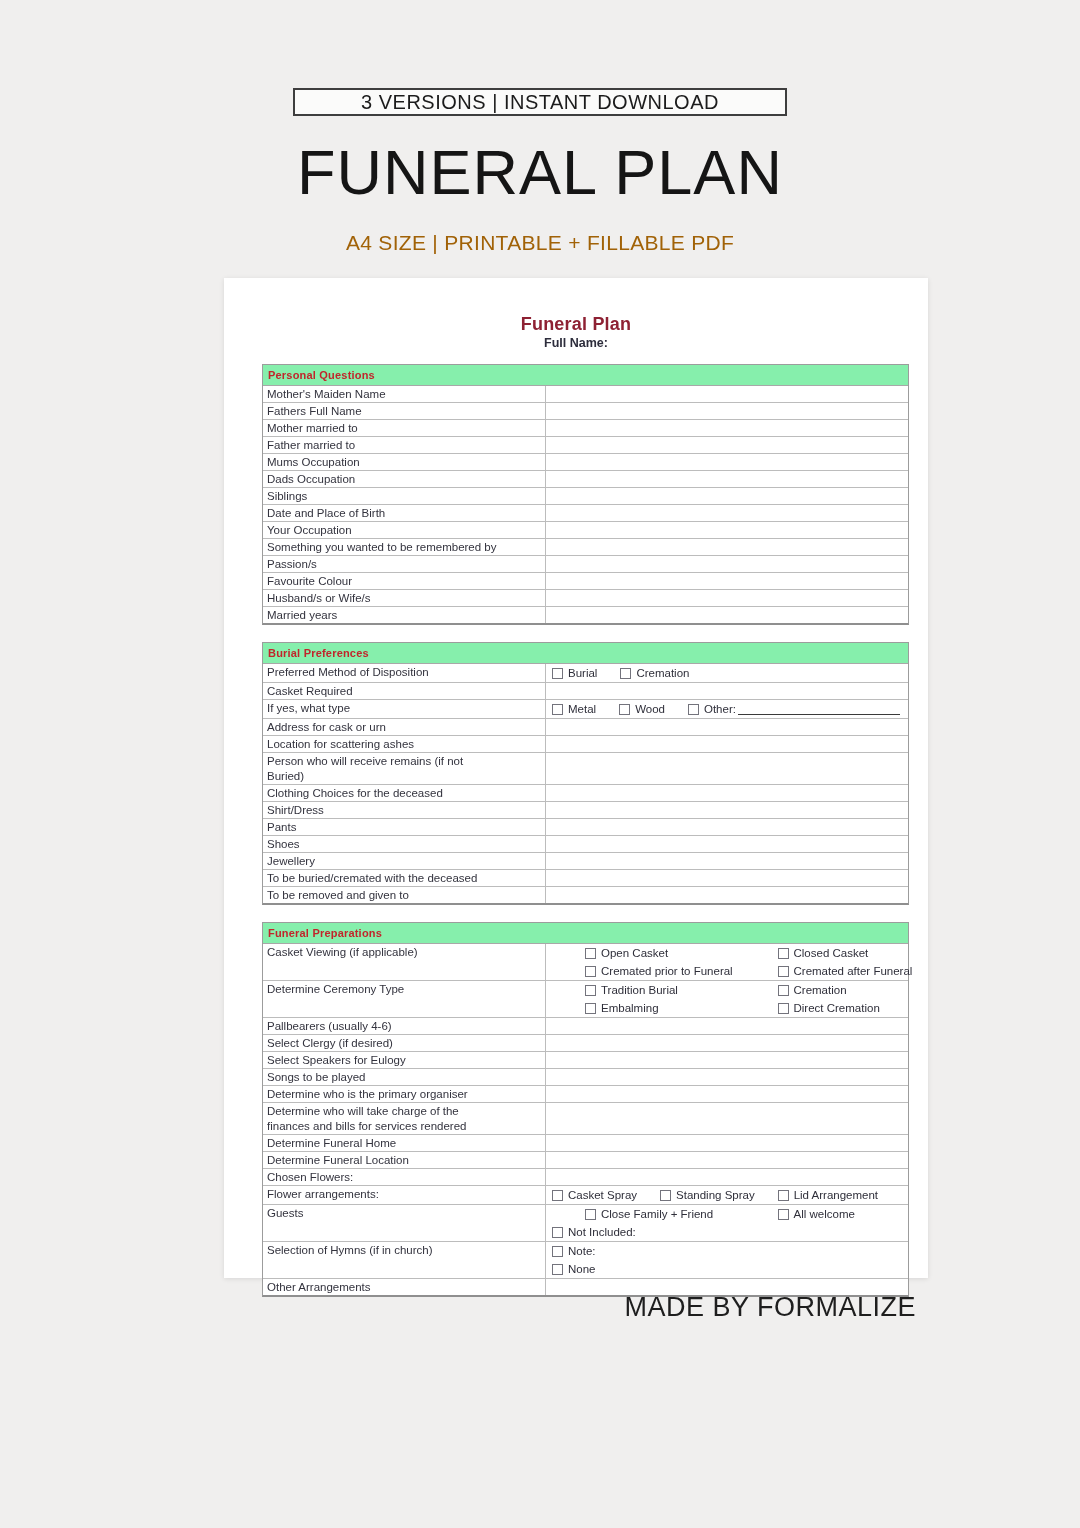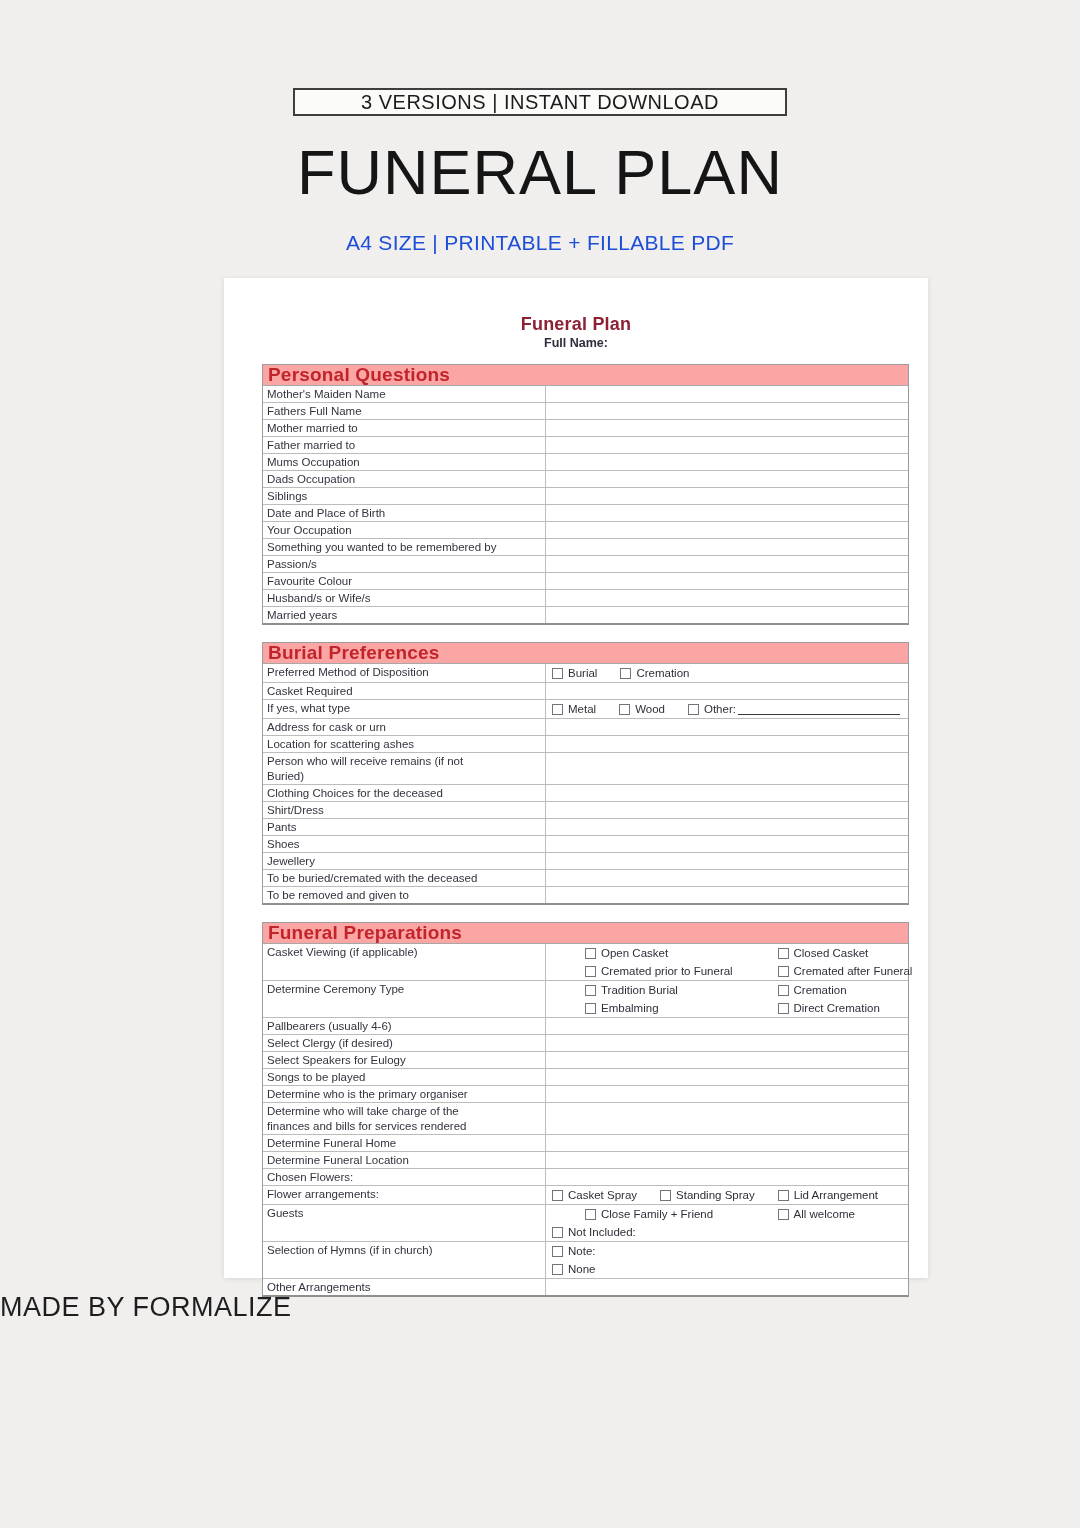--- a/index.html
+++ b/index.html
@@ -18,42 +18,42 @@
     border:2px solid #3e3e3e;background:#fbfbfa;
     display:flex;align-items:center;justify-content:center;
     font-size:20px;color:#1c1c1c;letter-spacing:.5px;
   }
   .title{
     position:absolute;top:134px;left:0;width:100%;text-align:center;
     font-size:63px;line-height:76px;color:#151515;letter-spacing:1px;font-weight:400;
   }
   .subtitle{
     position:absolute;top:231px;left:0;width:100%;text-align:center;
-    font-size:21px;color:#1d4ed8;letter-spacing:.3px;
+    font-size:21px;color:#a16207;letter-spacing:.3px;
   }
   .sheet{
     position:absolute;left:224px;top:278px;width:704px;height:1000px;
     background:#ffffff;box-shadow:0 1px 5px rgba(0,0,0,.10);
   }
   .doc-title{
     padding-top:36px;text-align:center;font-size:18px;font-weight:700;
     color:var(--title-red);letter-spacing:.2px;
   }
   .doc-fullname{
     text-align:center;font-size:12.5px;font-weight:700;color:#2d2d3c;margin-top:1px;
   }
   .form-table{margin-top:14px;margin-left:38px;width:647px;}
   .section{
     border:1px solid #9c9c9c;border-bottom:2px solid #8f8f8f;
     background:#fff;margin-bottom:17px;box-sizing:border-box;
   }
   .sec-head{
-    background:#fca5a5;border-bottom:1px solid #a8a8a8;
+    background:#86efac;border-bottom:1px solid #a8a8a8;
     height:20px;line-height:20px;padding:0 5px;
-    font-size:19px;font-weight:700;color:var(--heading-red);letter-spacing:.2px;
+    font-size:11px;font-weight:700;color:var(--heading-red);letter-spacing:.2px;
   }
   .row{display:flex;align-items:stretch;min-height:16px;}
   .row + .row{border-top:1px solid #bcbcbc;}
   .row.tall{min-height:31px;}
   .cell{box-sizing:border-box;}
   .cell.label{
     width:283px;flex:none;border-right:1px solid #bcbcbc;
     padding:1px 4px 0 4px;font-size:11.5px;line-height:15px;
     color:var(--text-dark);white-space:pre-line;
   }
@@ -69,21 +69,21 @@
   .cb{
     display:inline-block;width:9px;height:9px;flex:none;
     border:1px solid #73737c;background:#fff;margin-right:5px;
   }
   .cbl{white-space:nowrap;}
   .uline{
     display:inline-block;flex:1;max-width:200px;height:11px;
     border-bottom:1px solid #3a3a3a;margin-left:2px;
   }
   .made-by{
-    position:absolute;top:1292px;left:0;width:916px;
+    position:absolute;top:1292px;left:0;width:916px;text-align:right;
     font-size:27px;color:#1e1e1e;letter-spacing:.5px;
   }
 </style>
 </head>
 <body>
 
 <div class="banner">
   <span>3 VERSIONS | INSTANT DOWNLOAD</span>
 </div>
 

